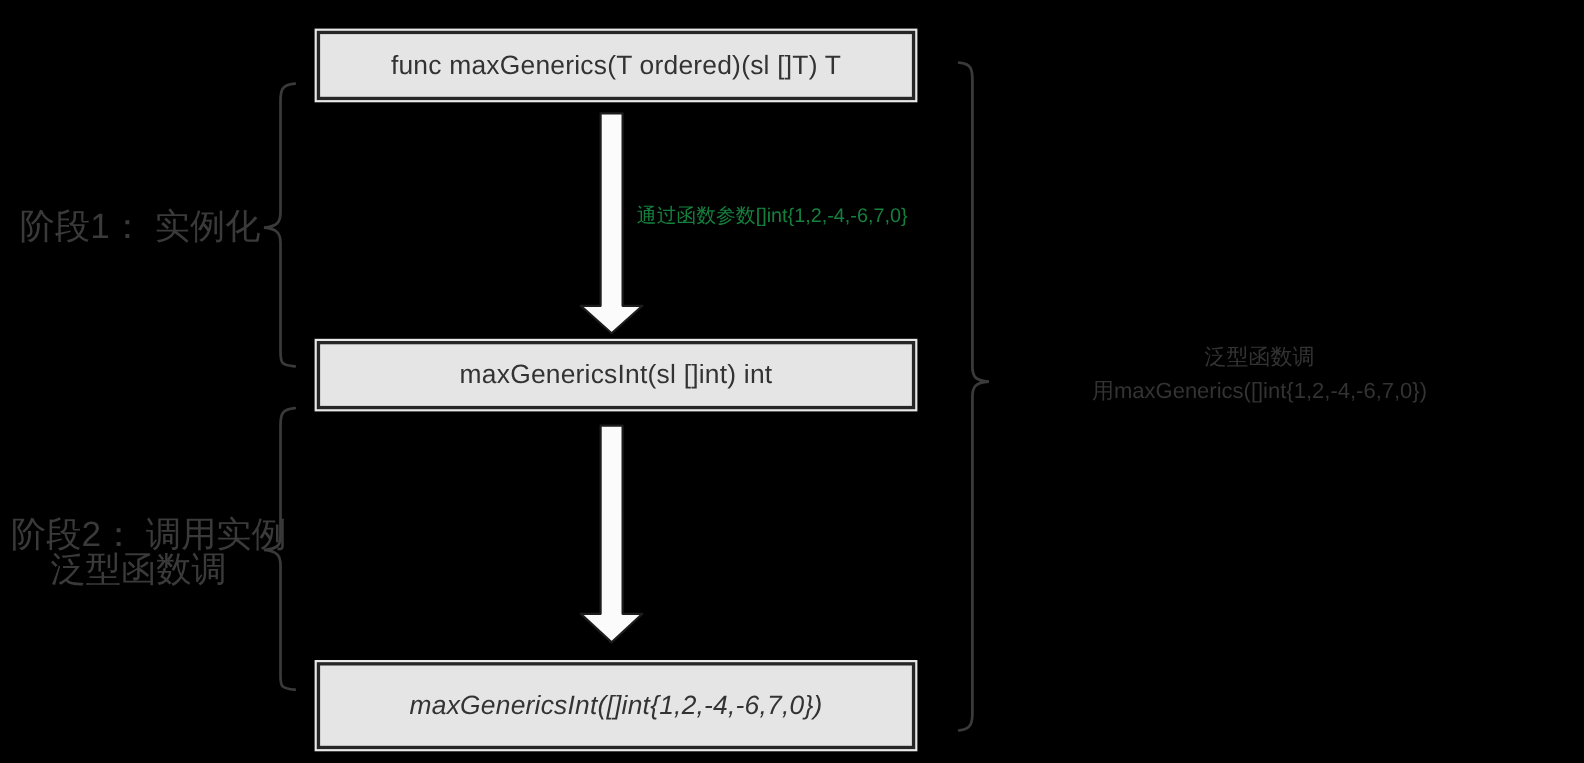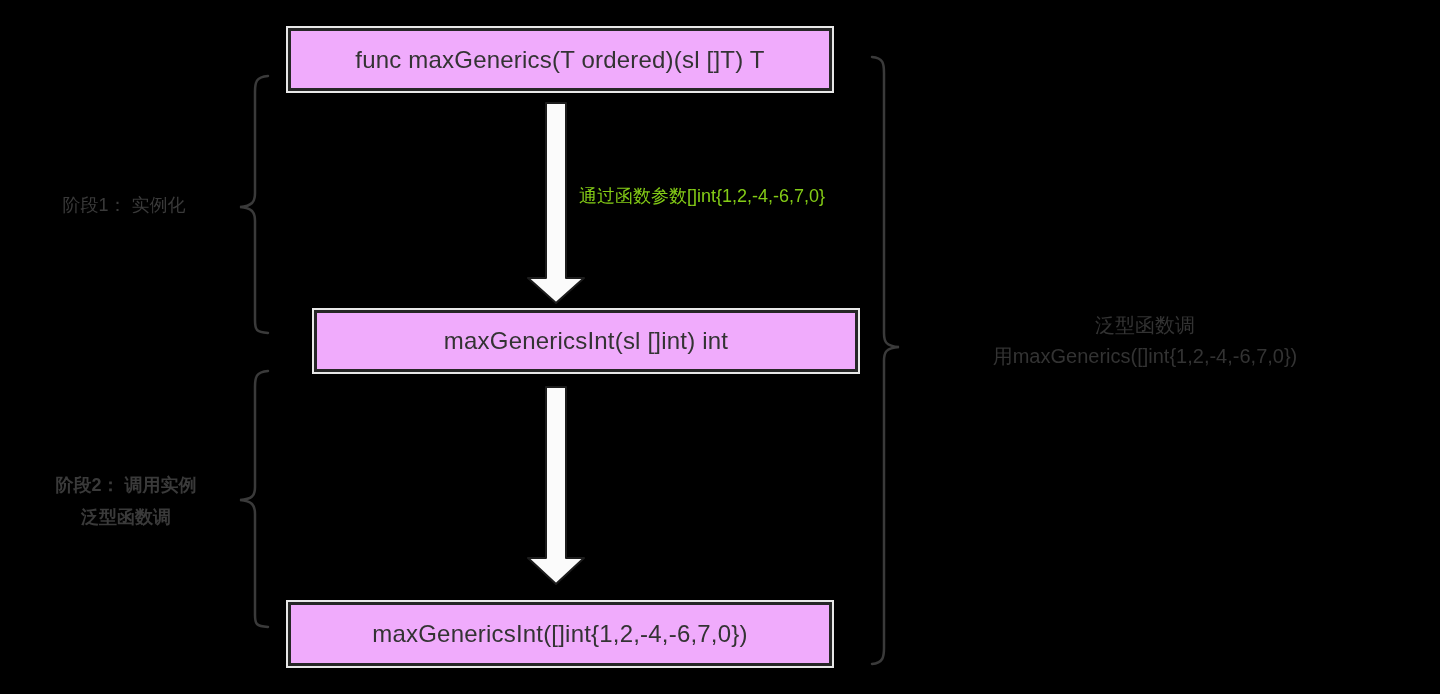--- a/index.html
+++ b/index.html
@@ -15,48 +15,48 @@
     position: absolute;
     left: 0; top: 0;
     width: 1440px; height: 694px;
     pointer-events: none;
   }
   .fnbox {
     position: absolute;
     left: 288px;
     width: 544px;
     box-sizing: border-box;
-    background: #f0abfc;
+    background: #e5e5e5;
     border: 3px solid #262626;
     box-shadow: 0 0 0 2px #e8e8e8;
     display: flex;
     align-items: center;
     justify-content: center;
     color: #333333;
     font-size: 24px;
     letter-spacing: 0.2px;
     white-space: nowrap;
   }
   .box-1 { top: 28px;  height: 63px; }
-  .box-2 { top: 310px; height: 62px; margin-left: 26px; }
-  .box-3 { top: 602px; height: 64px; }
+  .box-2 { top: 310px; height: 62px; }
+  .box-3 { top: 602px; height: 79px; font-style: italic; }
 
   .faint-label {
     position: absolute;
     color: #3a3a3a;
     text-align: center;
     white-space: nowrap;
   }
-  .stage-label { font-size: 18px; line-height: 32px; }
+  .stage-label { font-size: 32px; line-height: 32px; }
   .stage-1 { left: 18px;  top: 189px; width: 212px; }
-  .stage-2 { left: 10px;  top: 469px; width: 232px; font-weight: bold; }
+  .stage-2 { left: 10px;  top: 469px; width: 232px; }
   .arrow-note {
     left: 560px; top: 184px; width: 284px;
     font-size: 18px; line-height: 24px;
-    color: #84cc16;
+    color: #15803d;
   }
   .right-note {
     left: 925px; top: 310px; width: 440px;
     font-size: 20px; line-height: 31px;
     color: #333333;
   }
 </style>
 </head>
 <body>
 

